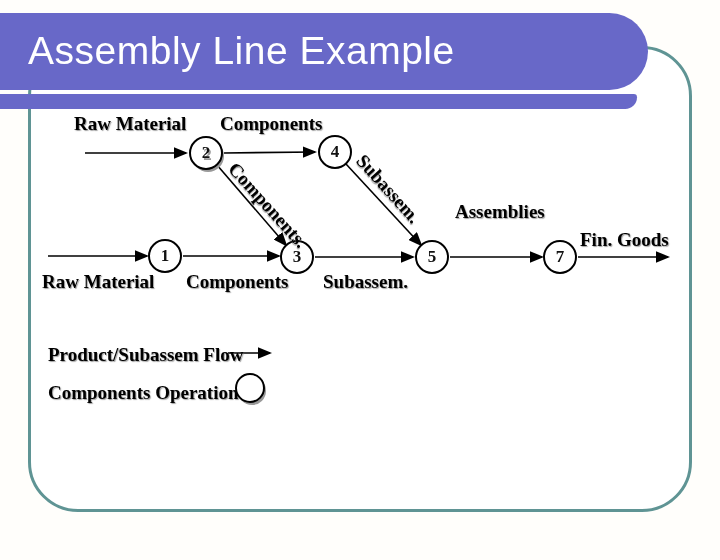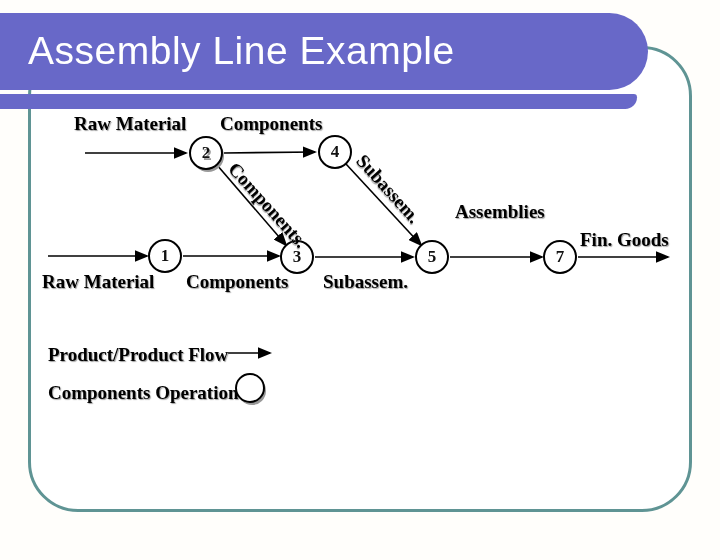--- a/index.html
+++ b/index.html
@@ -73,21 +73,21 @@
       <div class="dlabel rot" style="left: 240px; top: 158px; transform: rotate(48deg);">Components.</div>
       <div class="dlabel rot" style="left: 368px; top: 150px; transform: rotate(48deg);">Subassem.</div>
       <div class="dlabel" style="left: 455px; top: 201px;">Assemblies</div>
       <div class="dlabel" style="left: 580px; top: 219px; margin-top: 10px;">Fin. Goods</div>
       <div class="dlabel" style="left: 42px; top: 271px;">Raw Material</div>
       <div class="dlabel" style="left: 186px; top: 271px;">Components</div>
       <div class="dlabel" style="left: 323px; top: 271px;">Subassem.</div>
     </div>
 
   <div id="legend-layer">
-    <div class="dlabel" id="legend-flow-label" style="left: 48px; top: 344px;">Product/Product Flow</div>
+    <div class="dlabel" id="legend-flow-label" style="left: 48px; top: 344px;">Product/Subassem Flow</div>
     <div class="dlabel" id="legend-operation-label" style="left: 48px; top: 382px;">Components Operation</div>
     <div class="legend-circle" id="legend-circle" style="left: 235px; top: 373px;"></div>
   </div>
 
   <div class="banner">
     <h1>Assembly Line Example</h1>
   </div>
   <div class="banner-strip"></div>
 
 </div>

